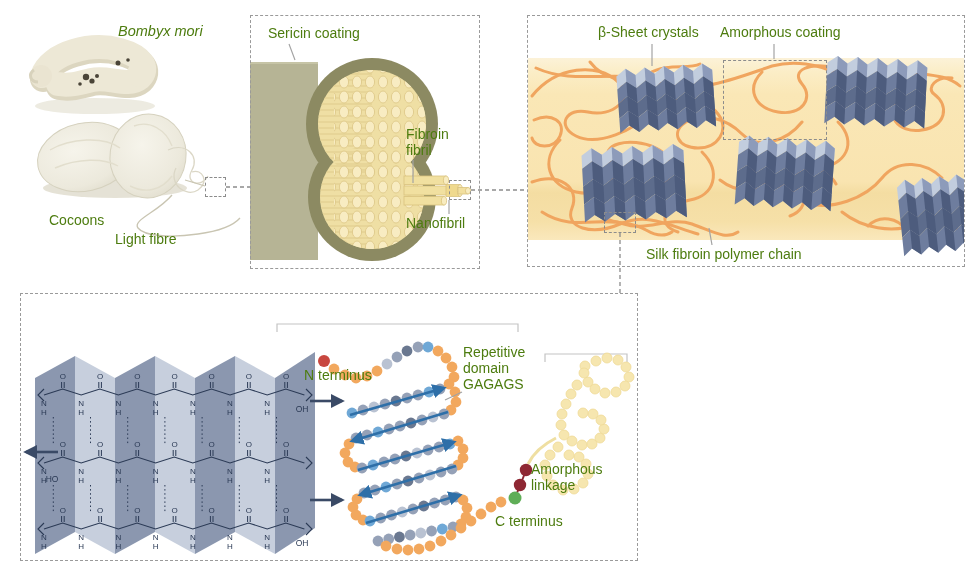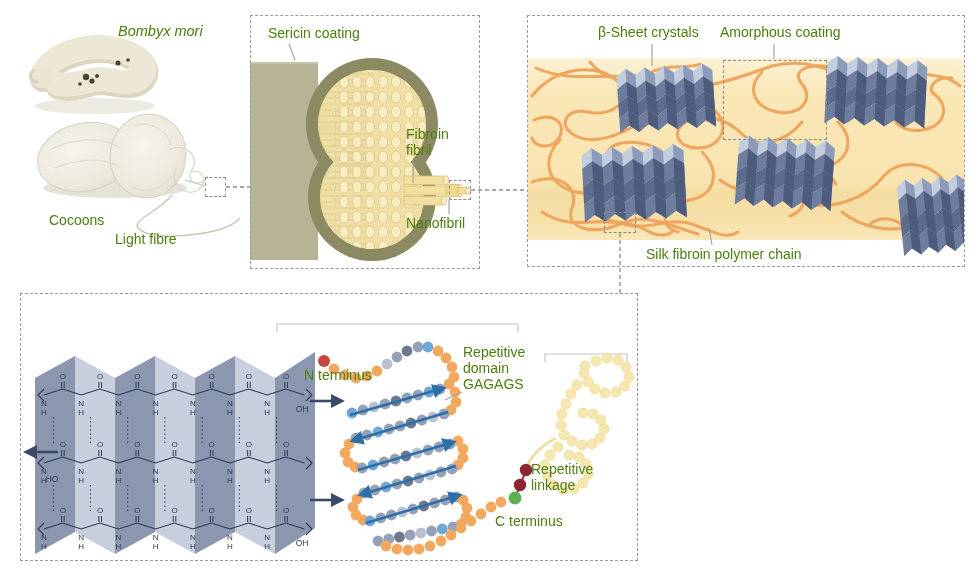--- a/index.html
+++ b/index.html
@@ -610,15 +610,15 @@
   <div class="lbl nowrap" style="left:268px;top:25px;">Sericin coating</div>
   <div class="lbl" style="left:406px;top:126px;width:56px;">Fibroin fibril</div>
   <div class="lbl nowrap" style="left:406px;top:215px;">Nanofibril</div>
 
   <div class="lbl nowrap" style="left:598px;top:24px;">β-Sheet crystals</div>
   <div class="lbl nowrap" style="left:720px;top:24px;">Amorphous coating</div>
   <div class="lbl nowrap" style="left:646px;top:246px;">Silk fibroin polymer chain</div>
 
   <div class="lbl nowrap" style="left:304px;top:335px;margin-top:32px;">N terminus</div>
   <div class="lbl" style="left:463px;top:344px;width:78px;">Repetitive domain GAGAGS</div>
-  <div class="lbl" style="left:531px;top:461px;width:66px;">Repetitive linkage</div>
+  <div class="lbl" style="left:531px;top:461px;width:66px;">Amorphous linkage</div>
   <div class="lbl nowrap" style="left:495px;top:505px;margin-top:8px;">C terminus</div>
 </div>
 
 </body></html>

